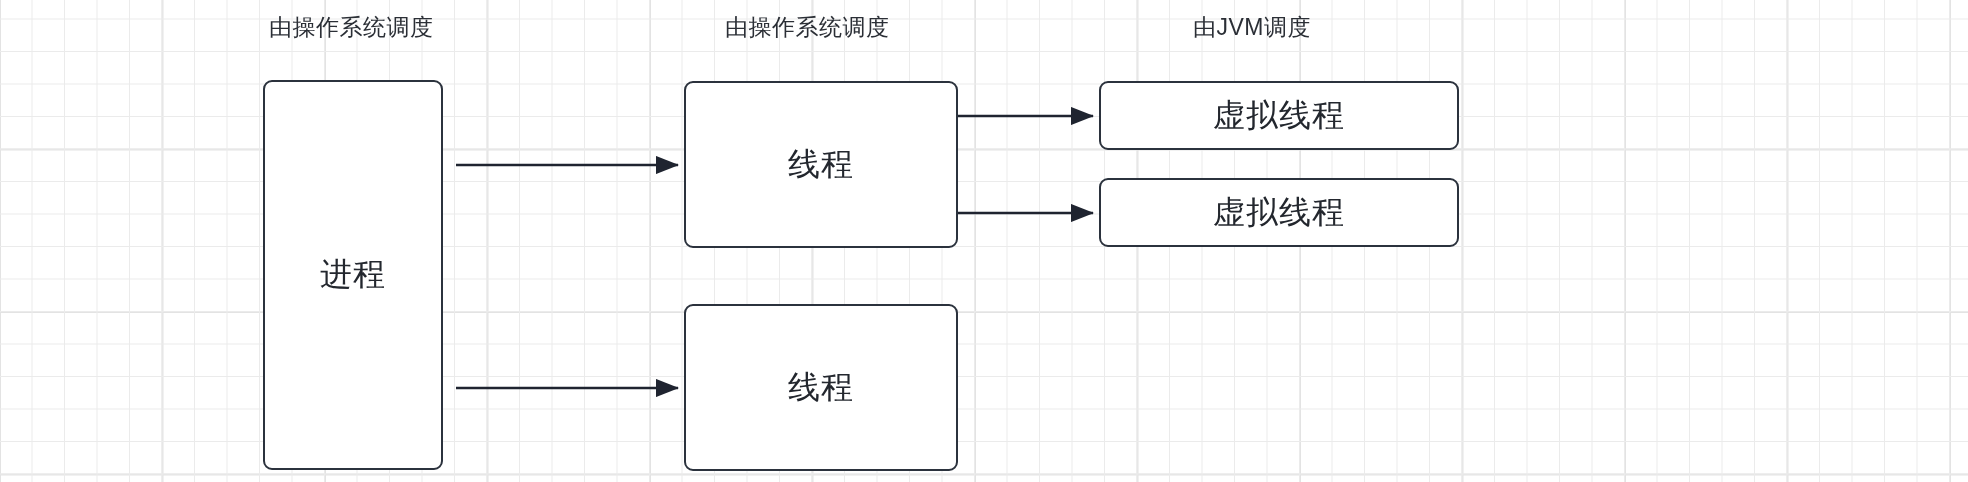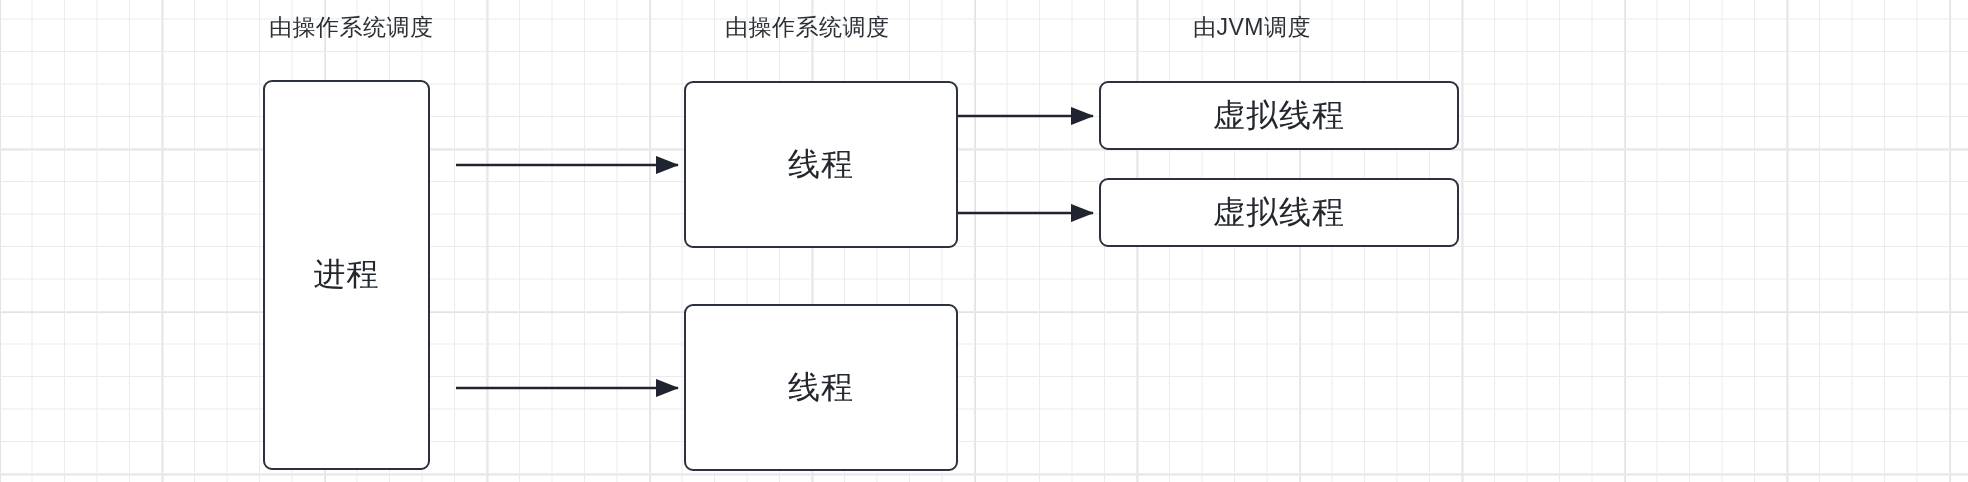--- a/index.html
+++ b/index.html
@@ -54,21 +54,21 @@
   .edge-layer {
     position: absolute;
     left: 0;
     top: 0;
     width: 1968px;
     height: 482px;
     pointer-events: none;
   }
 
   
-  #node-process       { left: 263px; top: 80px;  width: 167px; height: 390px; }
+  #node-process       { left: 263px; top: 80px;  width: 180px; height: 390px; }
   #node-thread-1      { left: 684px; top: 81px;  width: 274px; height: 167px; }
   #node-thread-2      { left: 684px; top: 304px; width: 274px); height: 167px; }
   #node-vthread-1     { left: 1099px; top: 81px;  width: 360px; height: 69px; }
   #node-vthread-2     { left: 1099px; top: 178px; width: 360px; height: 69px; }
 
   #caption-os-1   { left: 269px;  top: 12px; }
   #caption-os-2   { left: 725px;  top: 12px; }
   #caption-jvm    { left: 1193px; top: 12px; }
 </style>
 </head>

